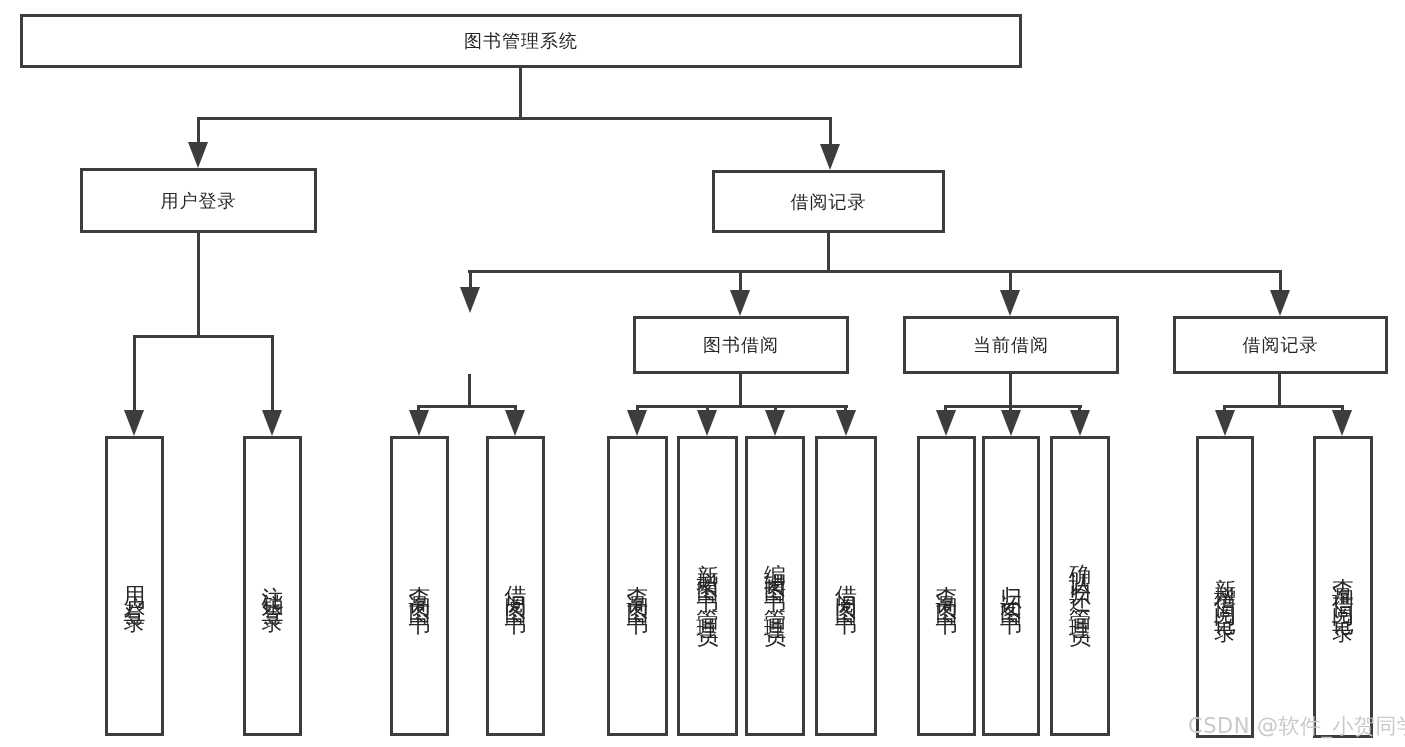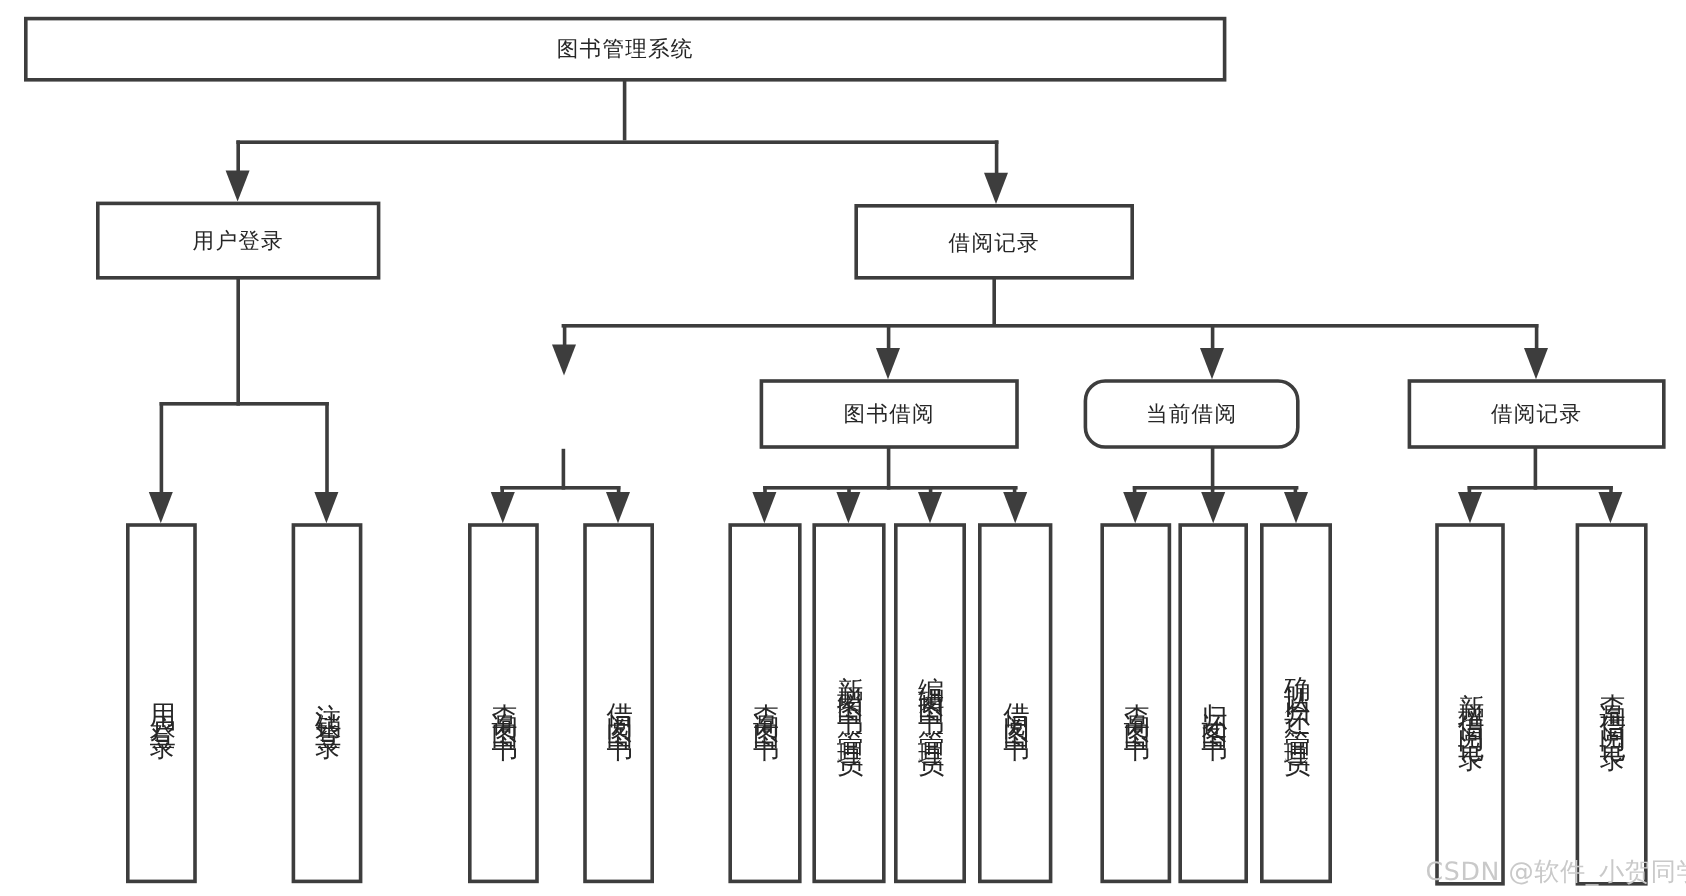--- a/index.html
+++ b/index.html
@@ -69,21 +69,21 @@
   <div class="line" style="left:469px; top:270px; width:3px; height:19px;"></div>
   <div class="arrowhead" style="left:460px; top:287px;"></div>
   <div class="line" style="left:739px; top:270px; width:3px; height:22px;"></div>
   <div class="arrowhead" style="left:730px; top:290px;"></div>
   <div class="line" style="left:1009px; top:270px; width:3px; height:22px;"></div>
   <div class="arrowhead" style="left:1000px; top:290px;"></div>
   <div class="line" style="left:1279px; top:270px; width:3px; height:22px;"></div>
   <div class="arrowhead" style="left:1270px; top:290px;"></div>
 
   <div class="box" style="left:633px; top:316px; width:216px; height:58px;">图书借阅</div>
-  <div class="box" style="left:903px; top:316px; width:180px; height:58px;border-radius:18px;">当前借阅</div>
+  <div class="box" style="left:903px; top:316px; width:216px; height:58px;">当前借阅</div>
   <div class="box" style="left:1173px; top:316px; width:215px; height:58px;">借阅记录</div>
 
   <div class="line" style="left:468px; top:374px; width:3px; height:34px;"></div>
   <div class="line" style="left:417px; top:405px; width:100px; height:3px;"></div>
   <div class="line" style="left:417px; top:405px; width:3px; height:6px;"></div>
   <div class="arrowhead" style="left:409px; top:410px;"></div>
   <div class="line" style="left:514px; top:405px; width:3px; height:6px;"></div>
   <div class="arrowhead" style="left:505px; top:410px;"></div>
 
   <div class="line" style="left:739px; top:372px; width:3px; height:36px;"></div>

